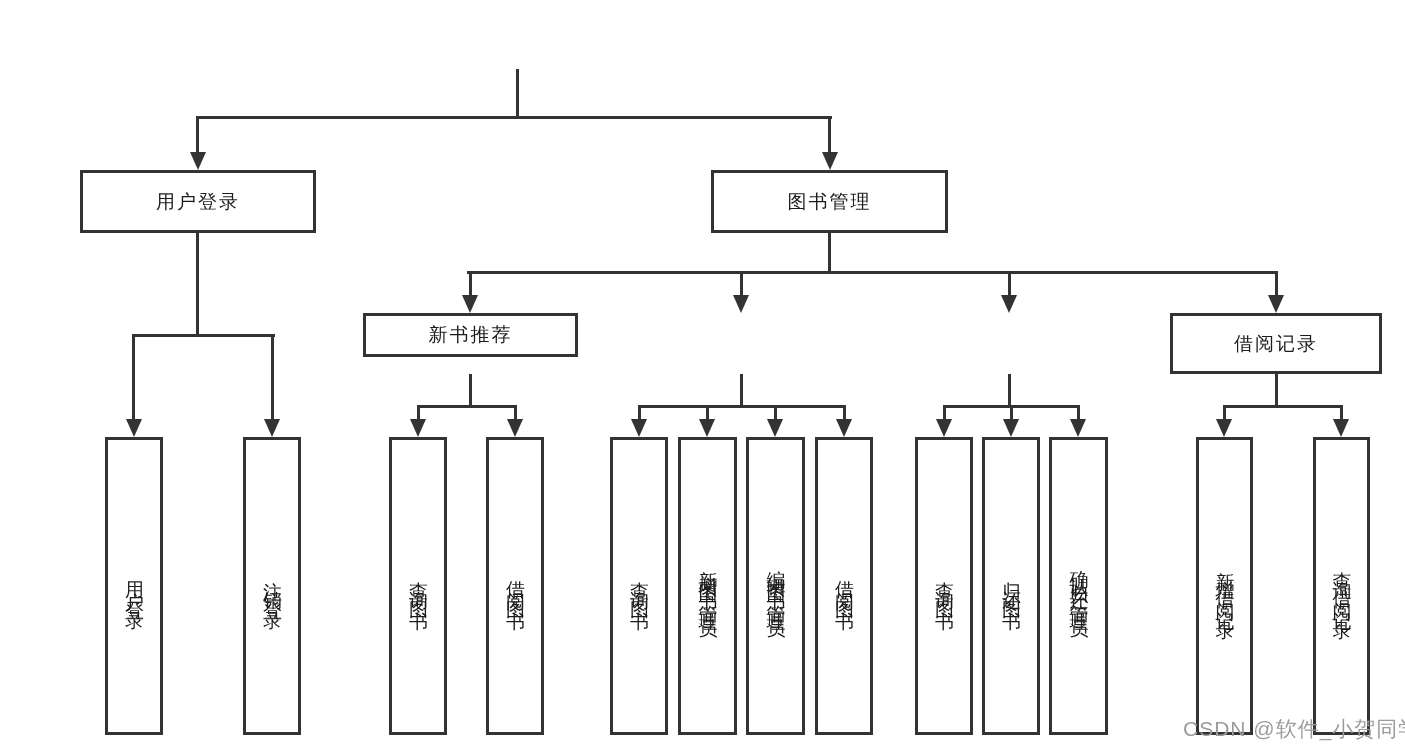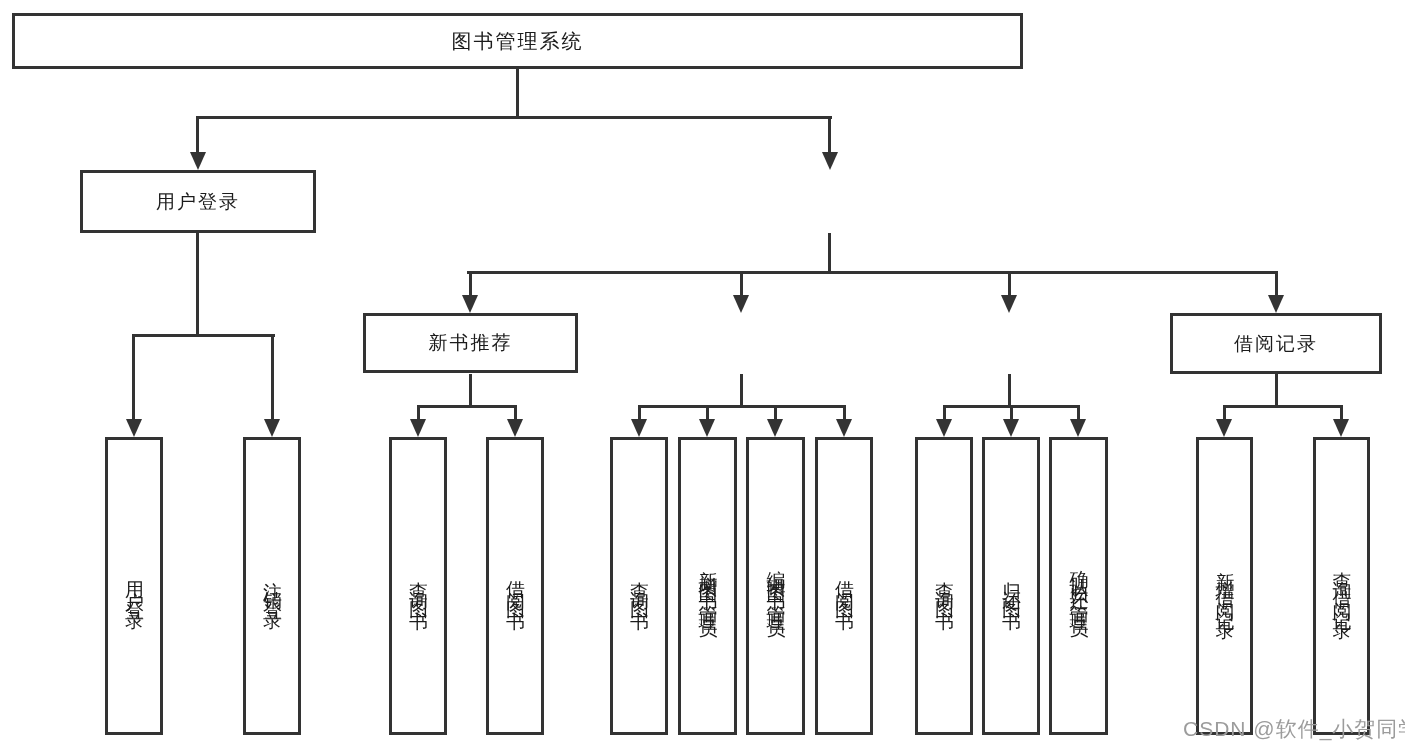--- a/index.html
+++ b/index.html
@@ -34,54 +34,54 @@
   #watermark {
     position:absolute; left:1183px; top:715px;
     color:#9c9c9c; font-size:21px; letter-spacing:1px; white-space:nowrap;
   }
 </style>
 </head>
 <body>
 
 <div id="canvas">
 
-  <div class="box root-box" style="left:12px; top:13px; width:1011px; height:56px;">
-    <span>图书管理系统</span>
-  </div>
 
   <div class="vl" style="left:516px; top:69px; width:3px; height:50px;"></div>
   <div class="hl" style="left:196px; top:116px; width:636px; height:3px;"></div>
   <div class="vl" style="left:196px; top:116px; width:3px; height:38px;"></div>
   <div class="ar" style="left:190px; top:152px;"></div>
   <div class="vl" style="left:828px; top:116px; width:3px; height:38px;"></div>
   <div class="ar" style="left:822px; top:152px;"></div>
 
   <div class="box" style="left:80px; top:170px; width:236px; height:63px;">
     <span>用户登录</span>
+  </div>
+  <div class="box" style="left:711px; top:170px; width:237px; height:63px;">
+    <span>图书管理</span>
   </div>
 
   <div class="vl" style="left:196px; top:233px; width:3px; height:103px;"></div>
   <div class="hl" style="left:132px; top:334px; width:143px; height:3px;"></div>
   <div class="vl" style="left:132px; top:334px; width:3px; height:85px;"></div>
   <div class="ar" style="left:126px; top:419px;"></div>
   <div class="vl" style="left:271px; top:334px; width:3px; height:85px;"></div>
   <div class="ar" style="left:264px; top:419px;"></div>
 
   <div class="vl" style="left:828px; top:233px; width:3px; height:40px;"></div>
   <div class="hl" style="left:467px; top:271px; width:811px; height:3px;"></div>
   <div class="vl" style="left:469px; top:271px; width:3px; height:26px;"></div>
   <div class="ar" style="left:462px; top:295px;"></div>
   <div class="vl" style="left:740px; top:271px; width:3px; height:26px;"></div>
   <div class="ar" style="left:733px; top:295px;"></div>
   <div class="vl" style="left:1008px; top:271px; width:3px; height:26px;"></div>
   <div class="ar" style="left:1001px; top:295px;"></div>
   <div class="vl" style="left:1275px; top:271px; width:3px; height:26px;"></div>
   <div class="ar" style="left:1268px; top:295px;"></div>
 
-  <div class="box" style="left:363px; top:313px; width:215px; height:60px;">
+  <div class="box" style="left:363px; top:313px; width:215px; height:44px;">
     <span>新书推荐</span>
   </div>
   <div class="box" style="left:1170px; top:313px; width:212px; height:61px;">
     <span>借阅记录</span>
   </div>
 
   <div class="vl" style="left:469px; top:374px; width:3px; height:33px;"></div>
   <div class="hl" style="left:417px; top:405px; width:100px; height:3px;"></div>
   <div class="vl" style="left:417px; top:405px; width:3px; height:14px;"></div>
   <div class="ar" style="left:410px; top:419px;"></div>

